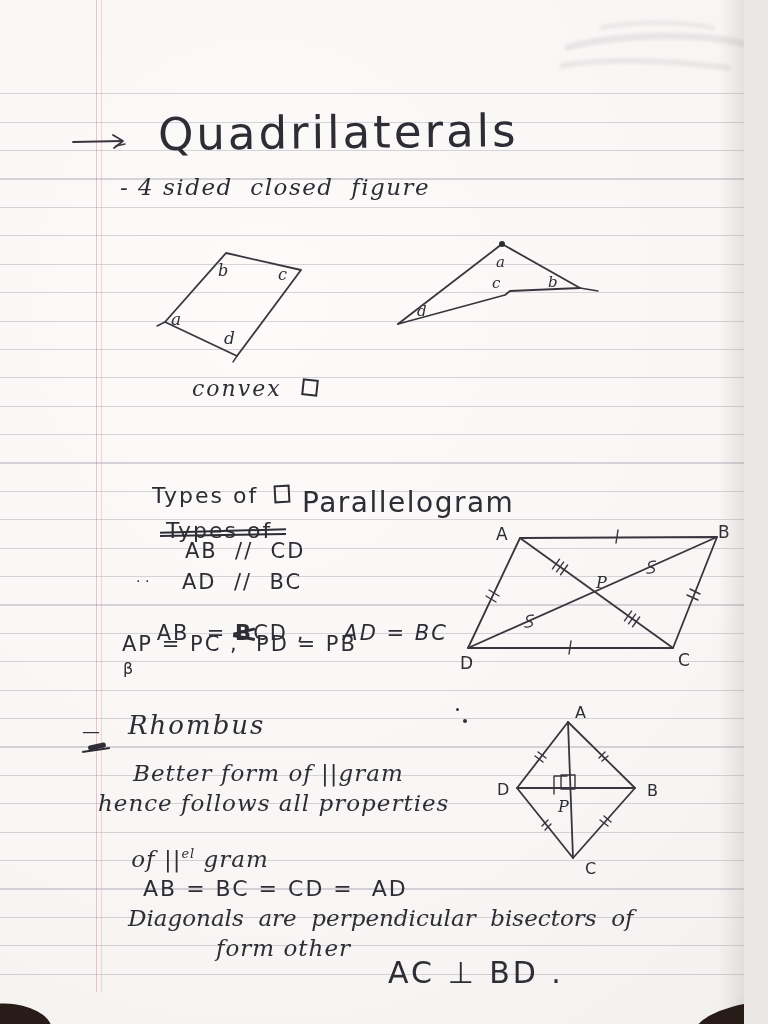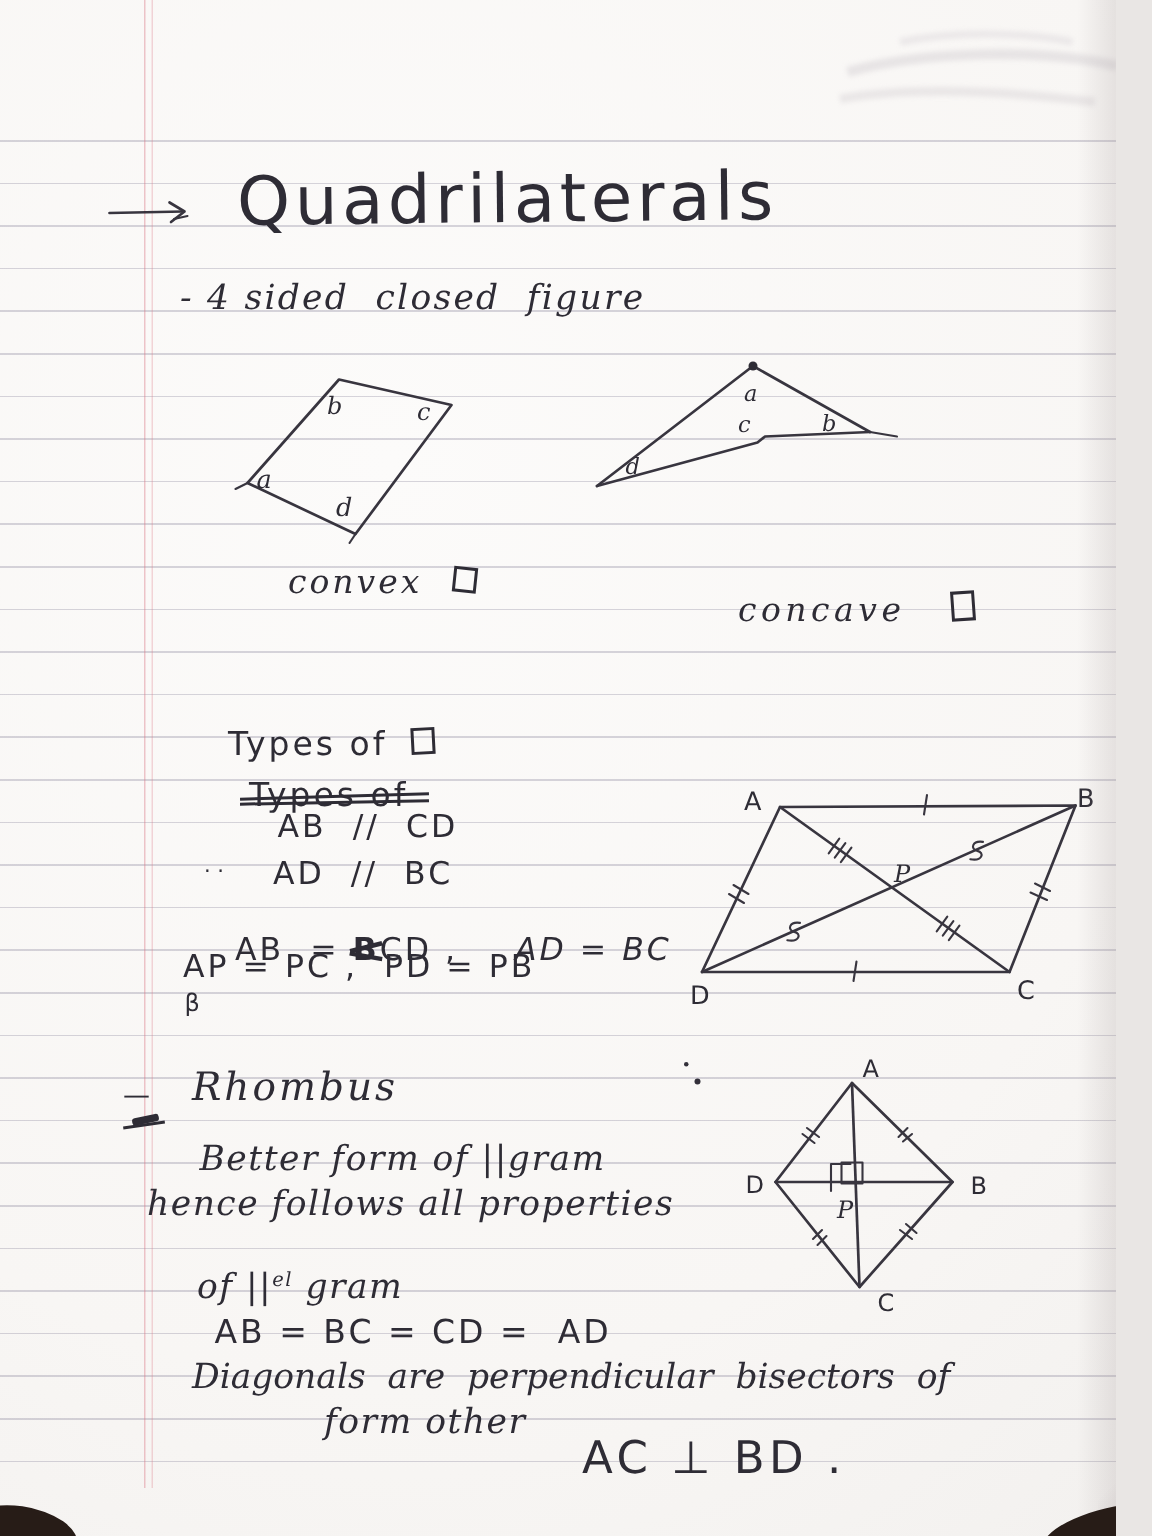--- a/index.html
+++ b/index.html
@@ -44,21 +44,21 @@
     <path d="M15,58 C60,50 120,52 185,60" stroke="#ddd9db" stroke-width="6" fill="none"></path>
     <path d="M55,20 C95,12 140,14 170,20" stroke="#e0dcdf" stroke-width="5" fill="none"></path>
   </svg>
 
   <svg class="fig" style="left:70px;top:128px;" width="62" height="28" viewBox="0 0 62 28">
     <path class="stroke" d="M3,14 L52,13"></path>
     <path class="stroke" d="M43,7 L53,13 L44,20"></path>
     <path class="thin" d="M46,18 L55,16"></path>
   </svg>
   <div class="hw print" style="left:158px;top:110px;font-size:45px;letter-spacing:3px;transform:rotate(-.6deg);">Quadrilaterals</div>
-  <div class="hw cur" style="left:120px;top:188px;font-size:23px;letter-spacing:1.5px;text-align:right;">- 4 sided  closed  figure</div>
+  <div class="hw cur" style="left:120px;top:176px;font-size:23px;letter-spacing:1.5px;text-align:right;">- 4 sided  closed  figure</div>
 
   <svg class="fig" style="left:140px;top:240px;" width="180" height="125" viewBox="0 0 180 125">
     <path class="stroke" d="M25,82 L86,13 L161,30 L97,116 Z"></path>
     <path class="thin" d="M25,82 L17,86"></path>
     <path class="thin" d="M97,116 L93,122"></path>
     <text x="31" y="85" font-size="17">a</text>
     <text x="78" y="36" font-size="16">b</text>
     <text x="138" y="40" font-size="16">c</text>
     <text x="84" y="104" font-size="17">d</text>
   </svg>
@@ -70,31 +70,29 @@
     <circle cx="112" cy="9" r="3" fill="#2e2c35"></circle>
     <text x="106" y="32" font-size="15">a</text>
     <text x="158" y="52" font-size="15">b</text>
     <text x="102" y="53" font-size="15">c</text>
     <text x="27" y="81" font-size="15">d</text>
   </svg>
 
   <div class="hw cur" style="left:156px;top:356px;font-size:22px;letter-spacing:2px;">
     <span>convex</span><span class="quadbox" style="width:12px;height:13px;margin-left:20px;transform:rotate(6deg);"></span>
   </div>
-  <div class="hw cur" style="left:452px;top:372px;font-size:22px;letter-spacing:3px;">
-    <span>concave</span><span class="quadbox" style="width:12px;height:16px;margin-left:30px;transform:rotate(-4deg);"></span>
-  </div>
 
 
   <div class="hw print" style="left:116px;top:463px;font-size:22px;letter-spacing:2px;">
     <span>Types of</span><span class="quadbox" style="width:12px;height:14px;margin-left:16px;transform:rotate(-3deg);"></span>
   </div>
   <div class="hw print" style="left:130px;top:498px;font-size:22px;letter-spacing:2px;">
     <span class="strike2">Types of</span>
   </div>
+  <div class="hw print" style="left:302px;top:489px;font-size:28px;letter-spacing:1.5px;">Parallelogram</div>
 
   <div class="hw print" style="left:185px;top:541px;font-size:21px;letter-spacing:2px;">AB  //  CD</div>
   <div class="hw print" style="left:136px;top:574px;font-size:14px;">· ·</div>
   <div class="hw print" style="left:182px;top:572px;font-size:21px;letter-spacing:2px;">AD  //  BC</div>
   <div class="hw print" style="left:122px;top:602px;font-size:21px;letter-spacing:2px;">
     <span>AB  = </span><span class="scrib">B</span><span>CD ,</span><span style="margin-left:38px;font-style:italic;">AD = BC</span>
   </div>
   <div class="hw print" style="left:122px;top:634px;font-size:21px;letter-spacing:2px;">AP = PC ,  PD = PB</div>
   <div class="hw print" style="left:123px;top:661px;font-size:16px;">β</div>
 

